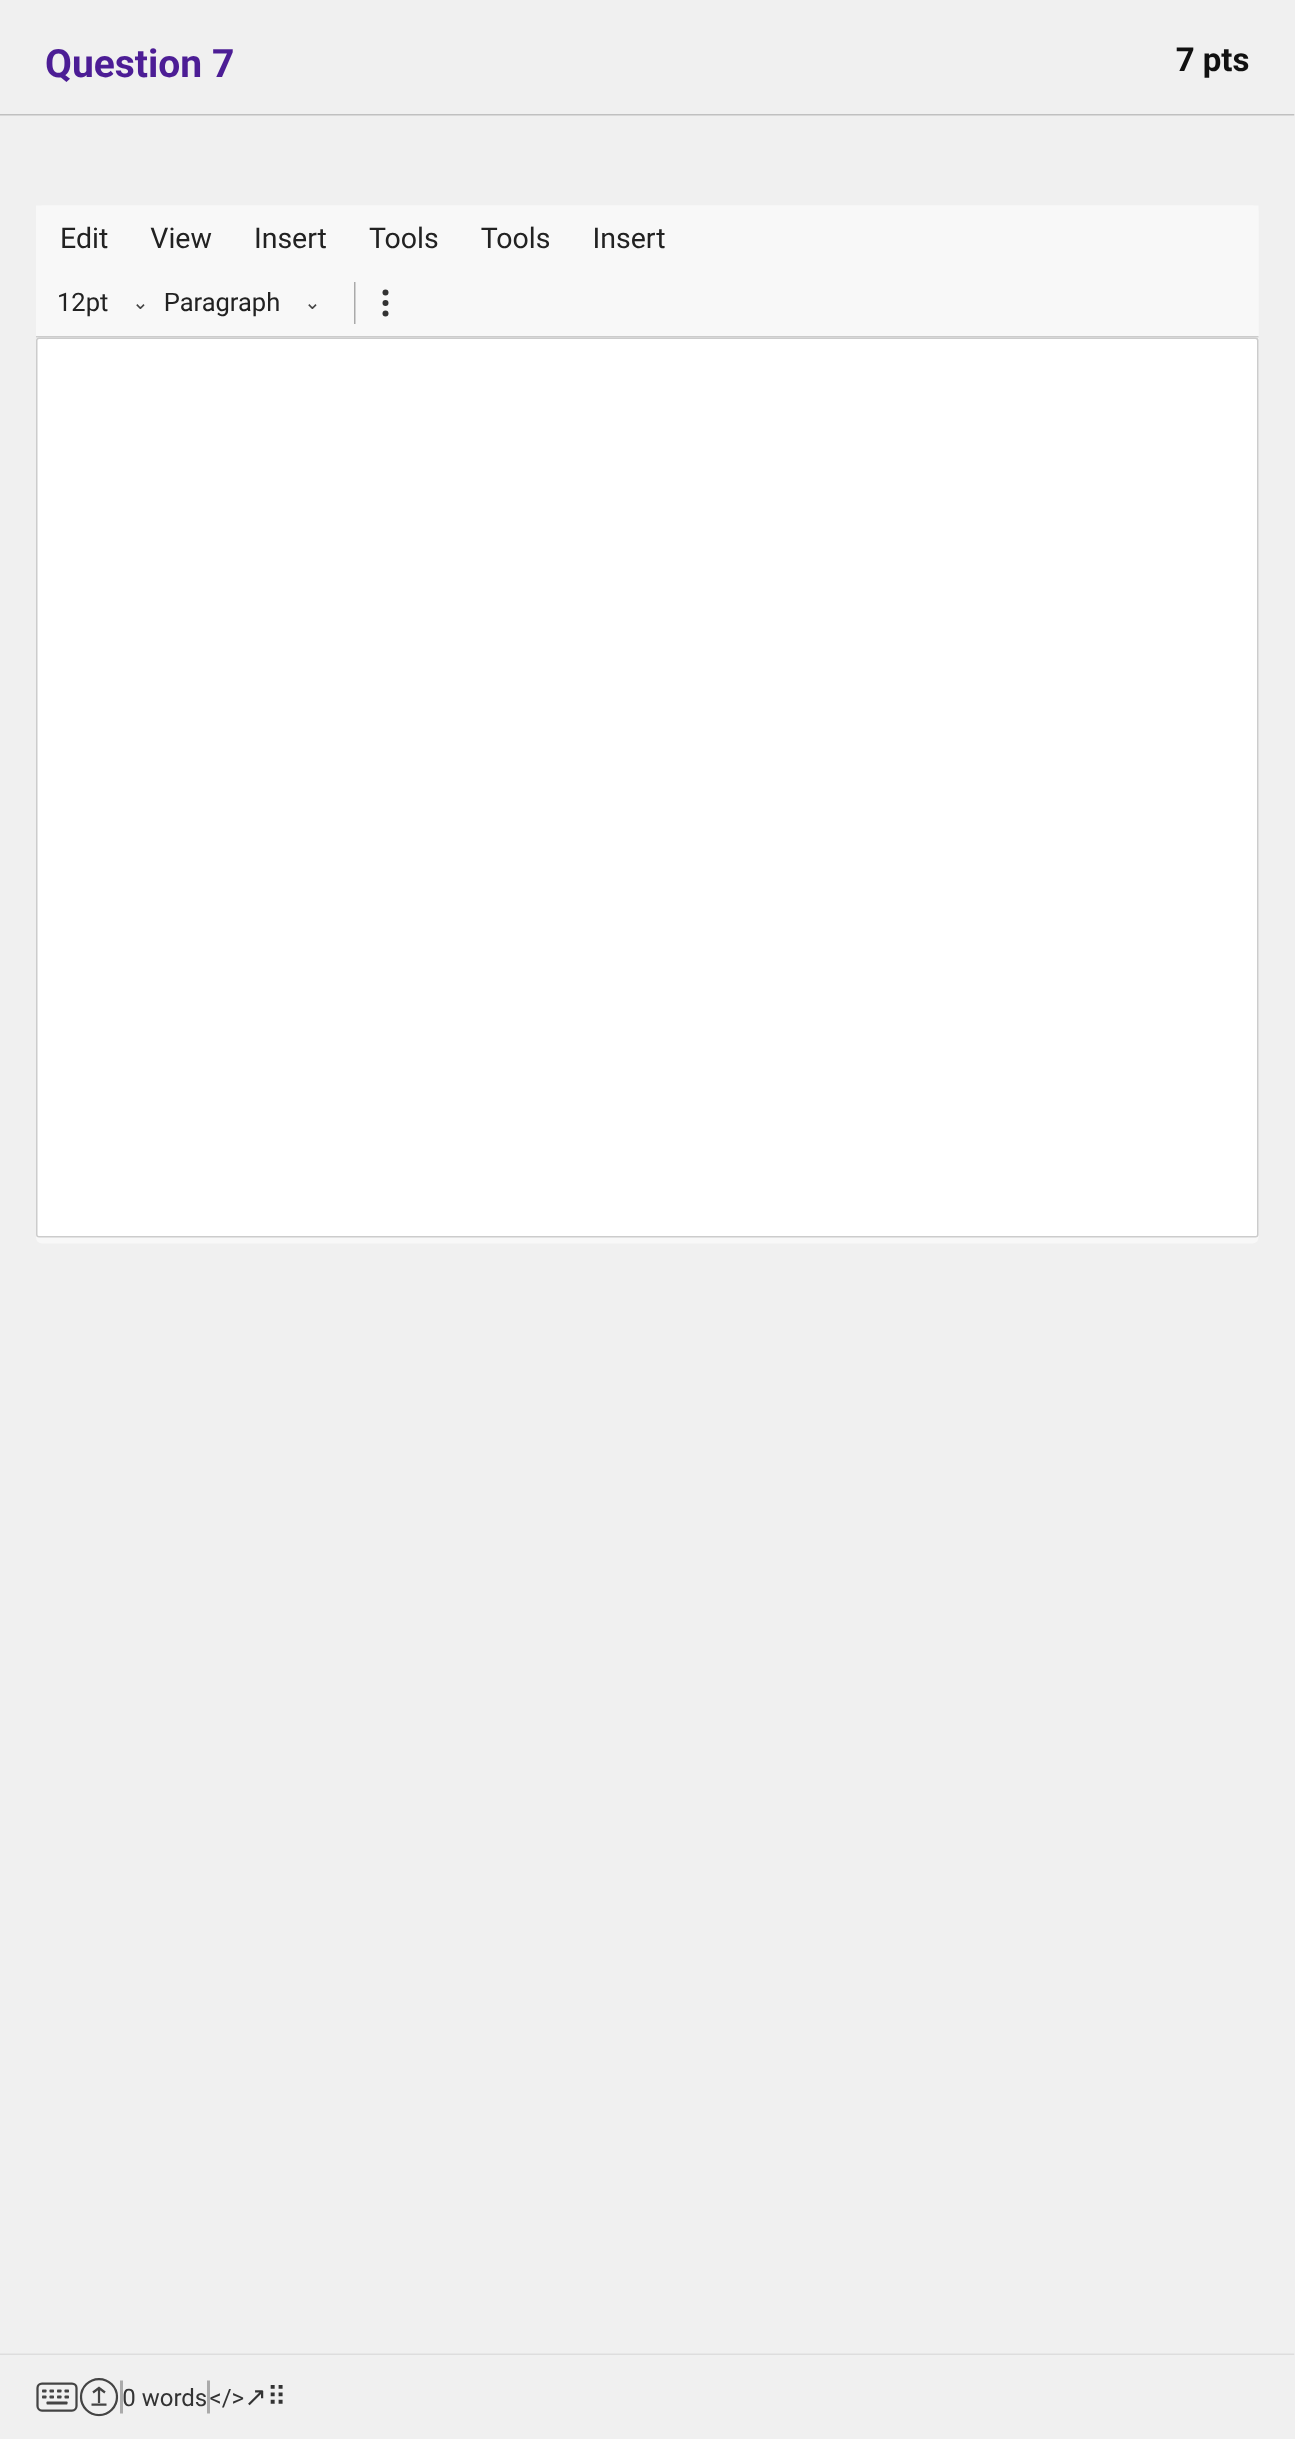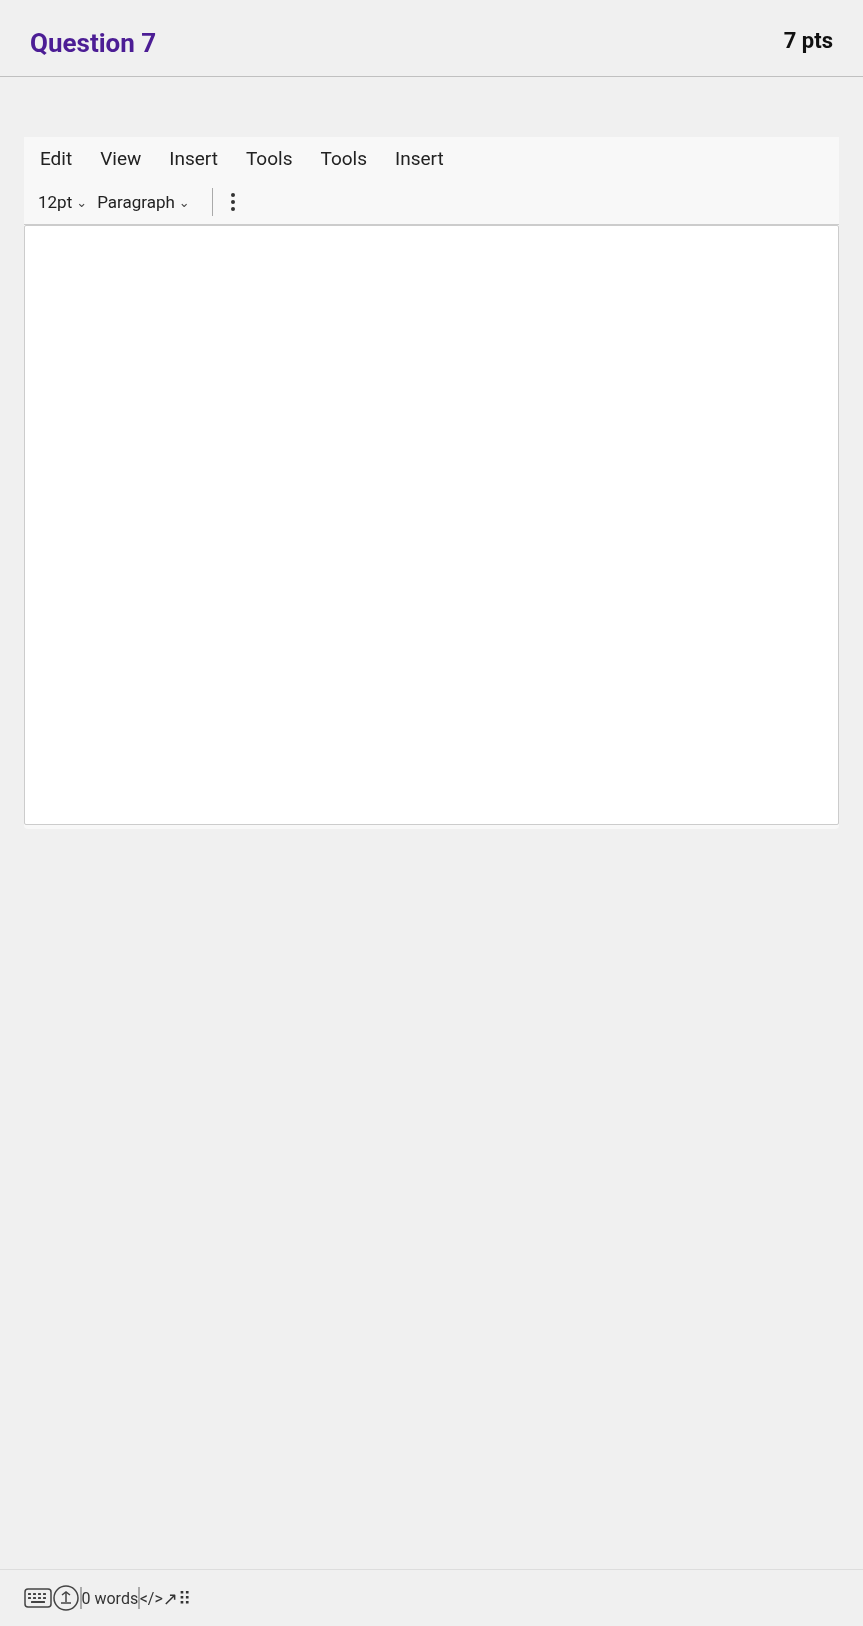--- a/index.html
+++ b/index.html
@@ -89,21 +89,21 @@
       align-items: center;
       padding: 8px 14px;
       gap: 0px;
       background-color: #f8f8f8;
       border-bottom: 1px solid #ccc;
     }
 
     .toolbar-select {
       display: flex;
       align-items: center;
-      gap: 4px;
+      gap: 16px;
       font-size: 17px;
       color: #222;
       cursor: pointer;
       margin-right: 10px;
     }
 
     .toolbar-select .chevron {
       font-size: 13px;
       color: #444;
     }

